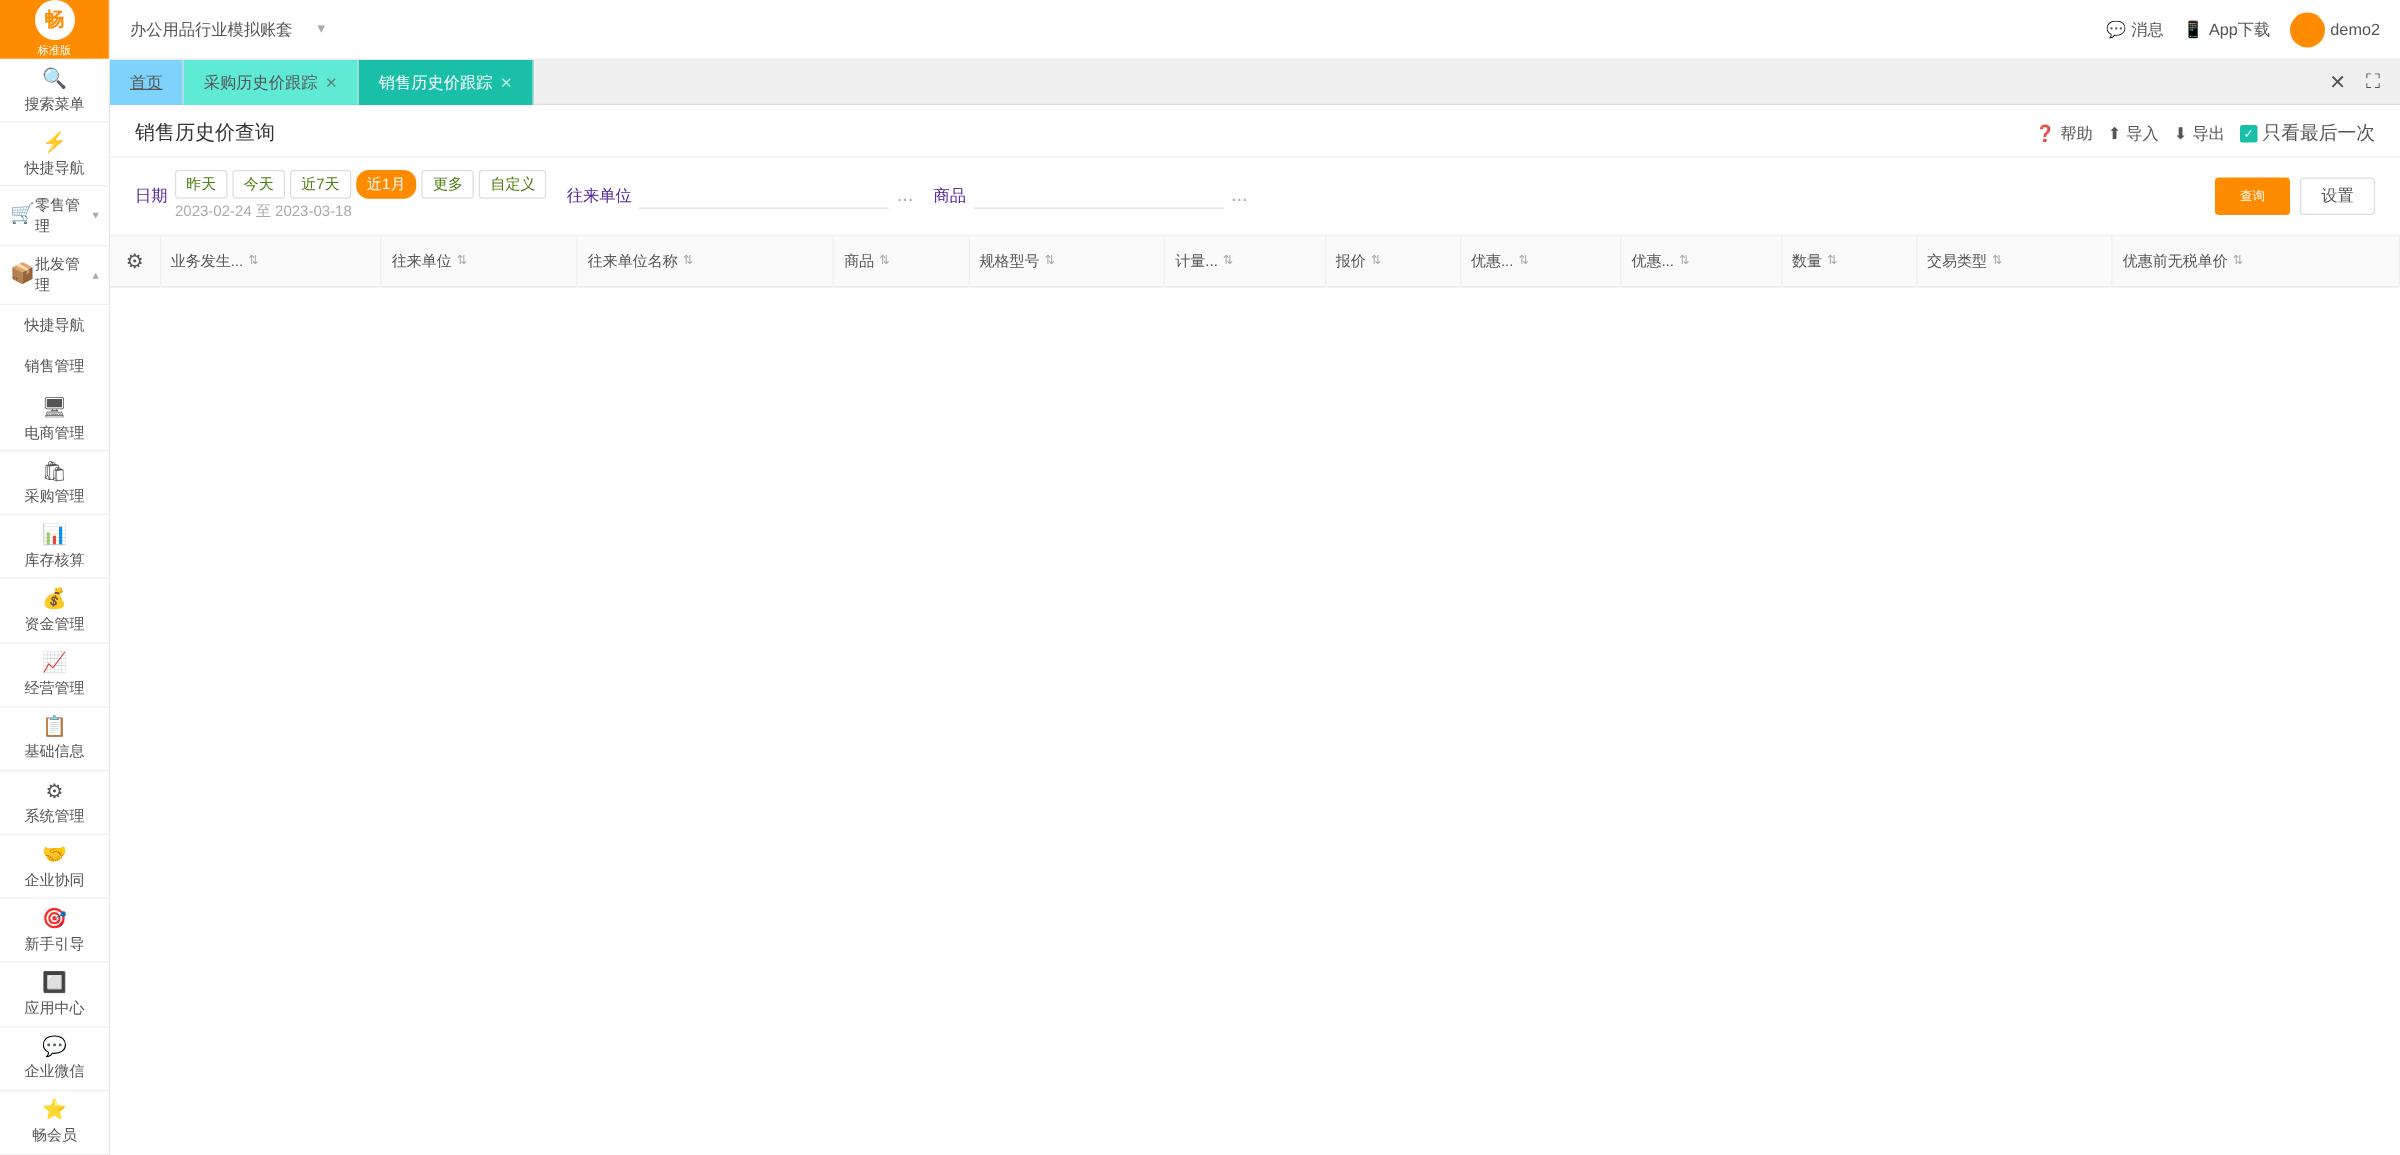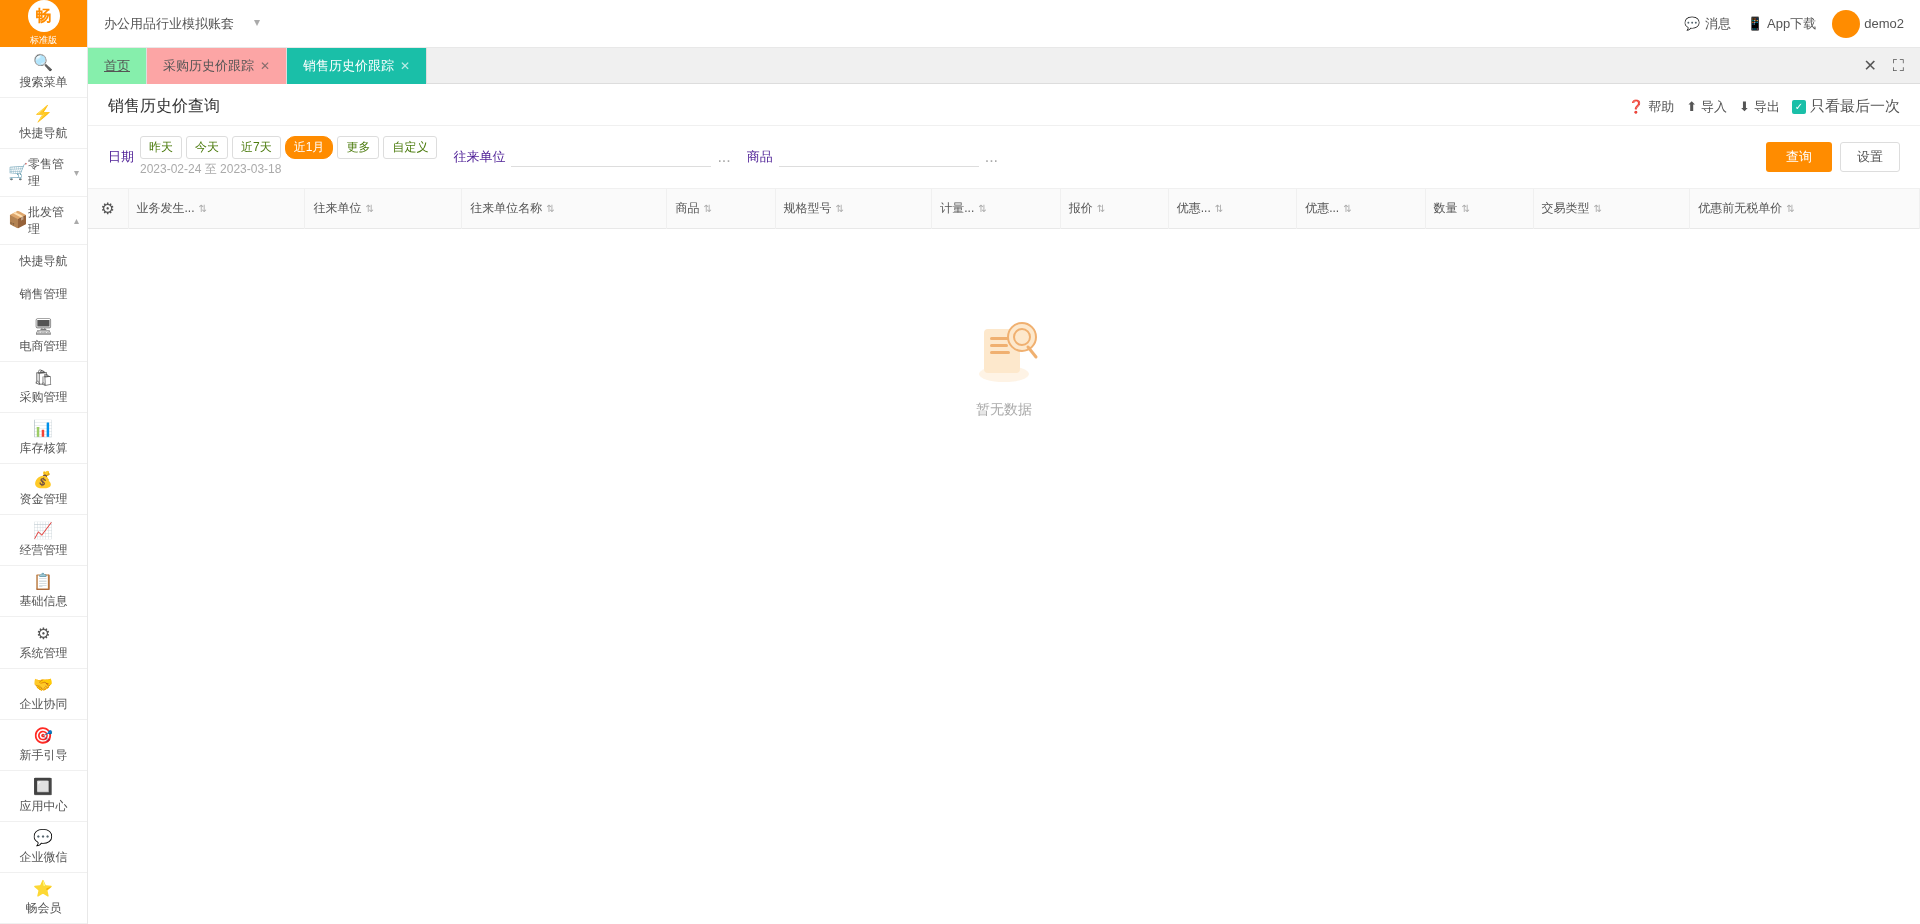--- a/index.html
+++ b/index.html
@@ -25,23 +25,23 @@
     .top-header { height: 48px; background: #fff; display: flex; align-items: center; justify-content: space-between; padding: 0 16px; border-bottom: 1px solid #e8e8e8; }
     .top-header-left { display: flex; gap: 20px; }
     .app-title { font-size: 13px; color: #555; }
     .dropdown-arrow { color: #aaa; font-size: 12px; cursor: pointer; }
     .top-header-right { display: flex; align-items: center; gap: 16px; }
     .header-action { display: flex; align-items: center; gap: 4px; font-size: 13px; color: #555; cursor: pointer; }
     .user-avatar { width: 28px; height: 28px; border-radius: 50%; background: #ff8c00; display: flex; align-items: center; justify-content: center; color: #fff; font-size: 12px; cursor: pointer; }
 
     
     .tabs { height: 36px; background: #f0f0f0; display: flex; align-items: center; border-bottom: 1px solid #ddd; }
-    .tab { display: flex; align-items: center; padding: 0 16px; height: 36px; font-size: 13px; cursor: pointer; border-right: 1px solid #ddd; background: #fca5a5; color: #555; gap: 6px; }
+    .tab { display: flex; align-items: center; padding: 0 16px; height: 36px; font-size: 13px; cursor: pointer; border-right: 1px solid #ddd; background: #5eead4; color: #555; gap: 6px; }
     .tab.active { background: #1abfa8; color: #fff; }
-    .tab.home { background: #86efac; color: #555; text-decoration: underline; }
+    .tab.home { background: #7dd3fc; color: #555; text-decoration: underline; }
     .tab-close { font-size: 12px; opacity: 0.7; cursor: pointer; }
     .tab-actions { margin-left: auto; display: flex; align-items: center; gap: 8px; padding-right: 12px; }
     .tab-action-btn { background: none; border: none; cursor: pointer; font-size: 16px; color: #555; padding: 4px; }
 
     
     .page-content { flex: 1; background: #fff; overflow: auto; }
 
     
     .page-title-bar { padding: 12px 20px 8px 20px; display: flex; align-items: center; justify-content: space-between; border-bottom: 1px solid #f0f0f0; }
     .page-title { font-size: 16px; font-weight: normal; color: #333; }
@@ -55,21 +55,21 @@
     .filter-bar { padding: 10px 20px; display: flex; align-items: center; gap: 16px; border-bottom: 1px solid #f0f0f0; flex-wrap: wrap; }
     .filter-item { display: flex; align-items: center; gap: 6px; }
     .filter-label { font-size: 13px; color: #4c1d95; }
     .date-buttons { display: flex; gap: 4px; }
     .date-btn { padding: 2px 8px; border: 1px solid #ddd; border-radius: 3px; font-size: 12px; background: #fff; cursor: pointer; color: #4d7c0f; }
     .date-btn.active { background: #ff8c00; color: #fff; border-color: #ff8c00; border-radius: 10px; }
     .date-range { font-size: 12px; color: #aaa; margin-top: 2px; }
     .filter-input-group { display: flex; align-items: center; gap: 6px; }
     .filter-input { border: none; border-bottom: 1px solid #ddd; outline: none; font-size: 13px; padding: 2px 4px; width: 200px; color: #555; }
     .filter-dots { color: #aaa; font-size: 16px; cursor: pointer; }
-    .query-btn { background: #ff8c00; color: #fff; border: none; padding: 6px 20px; border-radius: 3px; font-size: 13px; cursor: pointer; }
+    .query-btn { background: #ff8c00; color: #fff; border: none; padding: 6px 20px; border-radius: 3px; font-size: 10px; cursor: pointer; }
     .settings-btn { background: #fff; color: #555; border: 1px solid #ddd; padding: 5px 16px; border-radius: 3px; font-size: 13px; cursor: pointer; }
     .filter-right { margin-left: auto; display: flex; gap: 8px; }
 
     
     .table-container { padding: 0 0; }
     .data-table { width: 100%; border-collapse: collapse; font-size: 13px; }
     .data-table thead tr { background: #fafafa; border-bottom: 1px solid #e8e8e8; }
     .data-table th { padding: 10px 8px; text-align: left; font-weight: normal; color: #555; border-right: 1px solid #f0f0f0; white-space: nowrap; font-size: 12px; }
     .data-table th:first-child { width: 40px; text-align: center; }
     .th-sort { display: flex; align-items: center; gap: 4px; cursor: pointer; }
@@ -349,31 +349,16 @@
                 <span>优惠前无税单价</span>
                 <span class="sort-icon">⇅</span>
               </div>
             </th>
           </tr>
         </thead>
         <tbody>
         </tbody>
       </table>
 
-      <div class="empty-state">
-        <div class="empty-icon">
-          <svg width="80" height="80" viewBox="0 0 80 80" xmlns="http://www.w3.org/2000/svg">
-            <ellipse cx="40" cy="65" rx="25" ry="8" fill="#fde8cc" opacity="0.5"></ellipse>
-            <rect x="20" y="20" width="36" height="44" rx="4" fill="#fde8cc"></rect>
-            <rect x="26" y="28" width="24" height="3" rx="1.5" fill="#f0b070"></rect>
-            <rect x="26" y="35" width="18" height="3" rx="1.5" fill="#f0b070"></rect>
-            <rect x="26" y="42" width="20" height="3" rx="1.5" fill="#f0b070"></rect>
-            <circle cx="58" cy="28" r="14" fill="#fde8cc" stroke="#f0b070" stroke-width="2"></circle>
-            <circle cx="58" cy="28" r="8" fill="none" stroke="#f0b070" stroke-width="2"></circle>
-            <line x1="64" y1="38" x2="72" y2="48" stroke="#f0b070" stroke-width="3" stroke-linecap="round"></line>
-          </svg>
-        </div>
-        <span class="empty-text">暂无数据</span>
-      </div>
     </div>
 
   </div>
 </div>
 
 </body></html>

